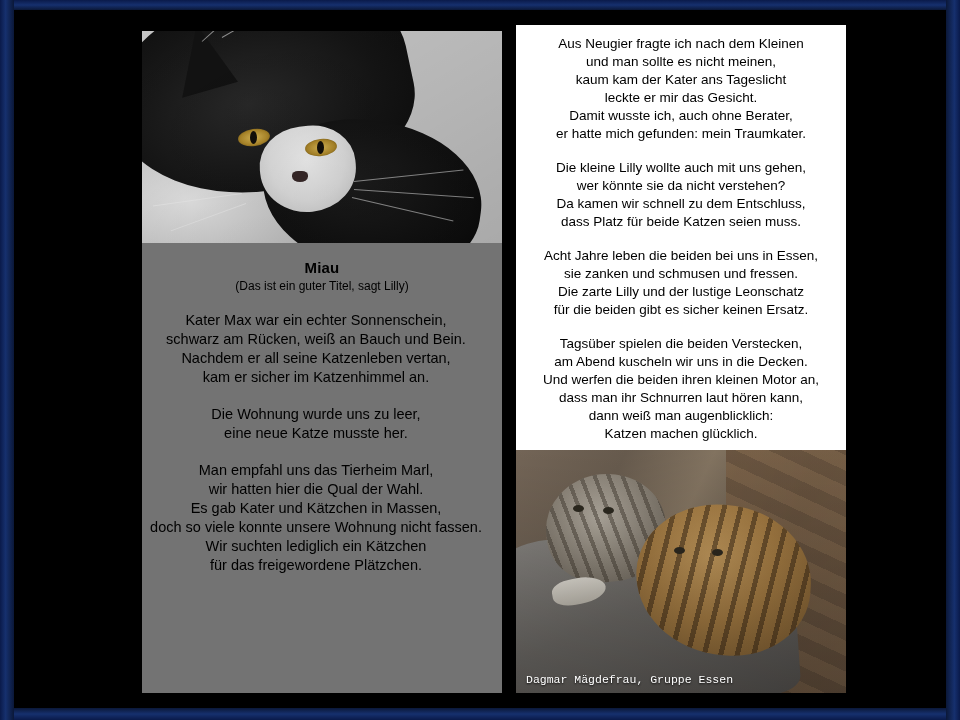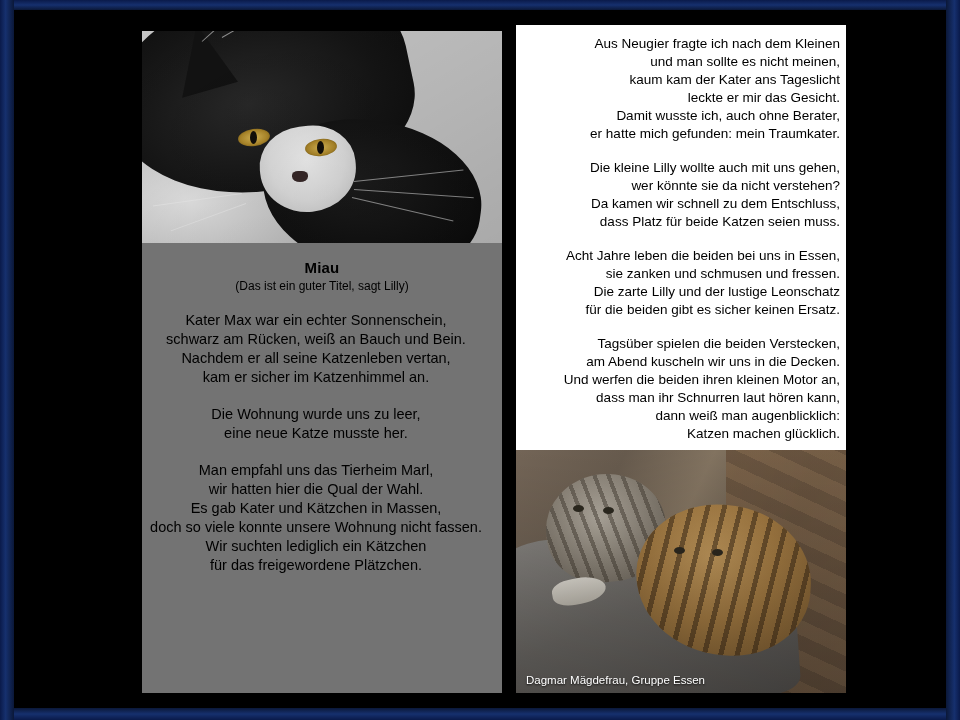--- a/index.html
+++ b/index.html
@@ -163,39 +163,40 @@
 
   
   .right-panel-text {
     position: absolute;
     left: 516px;
     top: 25px;
     width: 330px;
     height: 425px;
     background: #ffffff;
     color: #000;
-    text-align: right;
+    text-align: center;
     box-sizing: border-box;
     padding: 10px 6px 6px 6px;
     overflow: hidden;
   }
   .right-panel-text .stanza {
     font-size: 13.5px;
     line-height: 18px;
     margin: 0 0 16px 0;
   }
 
   .right-photo {
     position: absolute;
     left: 516px;
     top: 450px;
     width: 330px;
     height: 243px;
     overflow: hidden;
     background: #6b6158;
+    font-family: Liberation Mono, monospace;
   }
   .right-photo .bg {
     position: absolute; inset: 0;
     background: linear-gradient(115deg, #7a6b5c 0%, #6d6052 25%, #8a7a66 45%, #5c5246 70%, #7d6e5d 100%);
   }
   .right-photo .wall {
     position: absolute;
     right: 0; top: 0; width: 120px; height: 243px;
     background:
       repeating-linear-gradient(25deg, rgba(120,96,72,0.55) 0 14px, rgba(88,70,54,0.55) 14px 28px),

